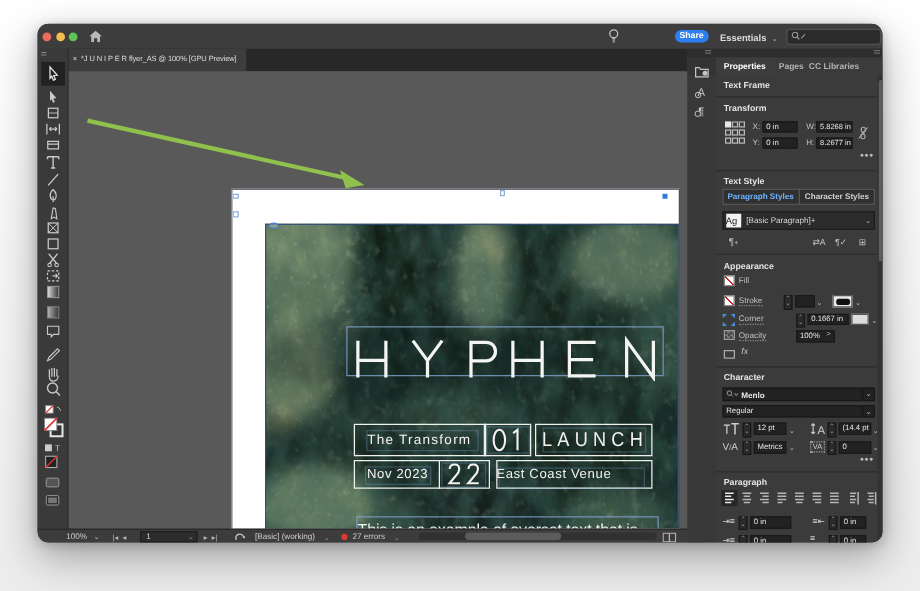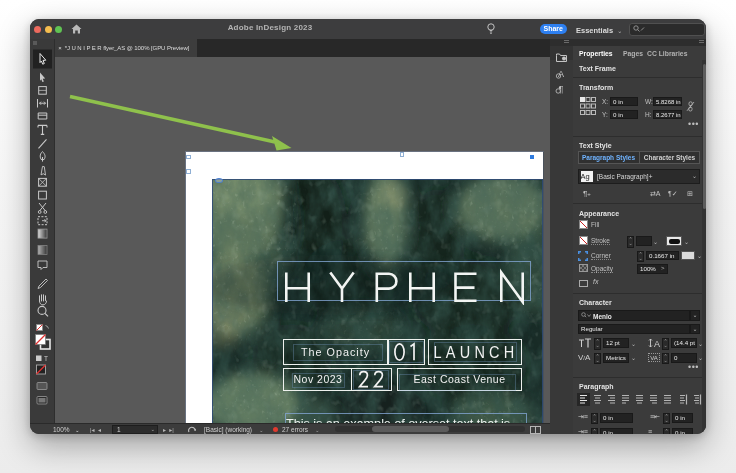--- a/index.html
+++ b/index.html
@@ -38,21 +38,20 @@
 .stepper::after { content:"⌄"; display:block; color:#aaa; font-size:5px; line-height:4px; text-align:center; }
 </style>
 </head>
 <body>
 <div id="win">
     <div id="g">
   <div class="abs" id="titlebar"></div>
   <div class="tl" style="left:34px; background:#ed6a5e;"></div>
   <div class="tl" style="left:44.5px; background:#f5bd4f;"></div>
   <div class="tl" style="left:55px; background:#60c353;"></div>
-  <div class="abs" id="title">Adobe InDesign 2023</div>
 
   <svg class="abs" style="left:71px; top:24px;" width="11" height="10" viewBox="0 0 11 10">
     <path d="M5.5,0.5 L10.5,5 H9 V9.5 H6.8 V6.5 H4.2 V9.5 H2 V5 H0.5 Z" fill="#b9b9b9"></path>
   </svg>
 
   <svg class="abs" style="left:487px; top:23px;" width="8" height="12" viewBox="0 0 8 12">
     <circle cx="4" cy="4" r="3.2" fill="none" stroke="#c3c3c3" stroke-width="1"></circle>
     <path d="M2.7,7.5 h2.6 M2.9,9 h2.2 M3.3,10.5 h1.4" stroke="#c3c3c3" stroke-width="0.9" fill="none"></path>
   </svg>
 
@@ -249,36 +248,36 @@
     <div class="abs" style="left:350.5px; top:368.3px; width:1.7px; height:23px; background:#eef1ee;"></div>
     <div class="abs" style="left:397.2px; top:368.3px; width:124.8px; height:23px; border:1.7px solid #eef1ee;"></div>
 
     <div class="abs" style="left:292.5px; top:343.5px; width:90px; height:17px; border:1px solid rgba(125,160,205,0.33);"></div>
     <div class="abs" style="left:389px; top:340.7px; width:35px; height:22.5px; border:1px solid rgba(125,160,205,0.33);"></div>
     <div class="abs" style="left:434px; top:342px; width:83px; height:20px; border:1px solid rgba(125,160,205,0.33);"></div>
     <div class="abs" style="left:292px; top:373px; width:53px; height:15px; border:1px solid rgba(125,160,205,0.33);"></div>
     <div class="abs" style="left:352.5px; top:369.8px; width:36px; height:20.5px; border:1px solid rgba(125,160,205,0.33);"></div>
     <div class="abs" style="left:399px; top:373.5px; width:117px; height:17px; border:1px solid rgba(125,160,205,0.33);"></div>
 
-    <div class="abs" style="left:284px; top:339px; width:103px; height:26px; line-height:26px; text-align:center; color:#f2f2f2; font-size:10.8px; letter-spacing:1px;">The Opacity</div>
+    <div class="abs" style="left:284px; top:339px; width:103px; height:26px; line-height:26px; text-align:center; color:#f2f2f2; font-size:10.8px; letter-spacing:1px;">The Transform</div>
     <svg class="abs" style="left:388px; top:339px;" width="37" height="26" viewBox="0 0 37 26">
       <g stroke="#f2f2f2" stroke-width="1.7" fill="none">
         <ellipse cx="11.5" cy="13" rx="4.6" ry="8.2"></ellipse>
         <path d="M22.5,7.5 L26,4.9 V21.2"></path>
       </g>
     </svg>
     <div class="abs" style="left:428px; top:339px; width:96px; height:26px; line-height:26.5px; text-align:center; color:#f2f2f2; font-size:14.5px; letter-spacing:4.2px; transform:scaleY(1.1);">LAUNCH</div>
     <div class="abs" style="left:284px; top:368.3px; width:68px; height:23px; line-height:23px; text-align:center; color:#f2f2f2; font-size:10.5px; letter-spacing:0.5px;">Nov 2023</div>
     <svg class="abs" style="left:351px; top:368.3px;" width="41" height="23" viewBox="0 0 41 23">
       <g stroke="#f2f2f2" stroke-width="1.7" fill="none">
         <path d="M8.8,7.2 Q8.8,3.6 12.6,3.6 Q16.4,3.6 16.4,7.2 Q16.4,9.6 13.8,12.4 L8.6,18.6 H17"></path>
         <path d="M23.8,7.2 Q23.8,3.6 27.6,3.6 Q31.4,3.6 31.4,7.2 Q31.4,9.6 28.8,12.4 L23.6,18.6 H32"></path>
       </g>
     </svg>
-    <div class="abs" style="left:397px; top:368.3px; width:125px; height:23px; line-height:23px; text-align:center; color:#f2f2f2; font-size:10.5px; letter-spacing:0.5px;">East Coast Venue</div>
+    <div class="abs" style="left:397px; top:368.3px; width:125px; height:23px; line-height:23px; color:#f2f2f2; font-size:10.5px; letter-spacing:0.5px;">East Coast Venue</div>
 
     <div class="abs" style="left:286px; top:415.5px; width:250px; height:8px; color:#eef2f0; font-size:12.8px; letter-spacing:-0.1px; overflow:visible;">This is an example of overset text that is</div>
 
     <div class="abs" style="left:186px; top:154.6px; width:4.6px; height:4.6px; background:#fff; border:1px solid #8fafd4;"></div>
     <div class="abs" style="left:186px; top:169.2px; width:4.6px; height:4.6px; background:#fff; border:1px solid #8fafd4;"></div>
     <div class="abs" style="left:399.8px; top:152.3px; width:4.6px; height:4.6px; background:#fff; border:1px solid #8fafd4;"></div>
     <div class="abs" style="left:530px; top:155px; width:3.6px; height:3.6px; background:#2f7ce0;"></div>
 
     <svg class="abs" style="left:60px; top:88px;" width="240" height="70" viewBox="0 0 240 70">
       <line x1="10" y1="8.5" x2="215" y2="54" stroke="#8fc14c" stroke-width="3.4"></line>

